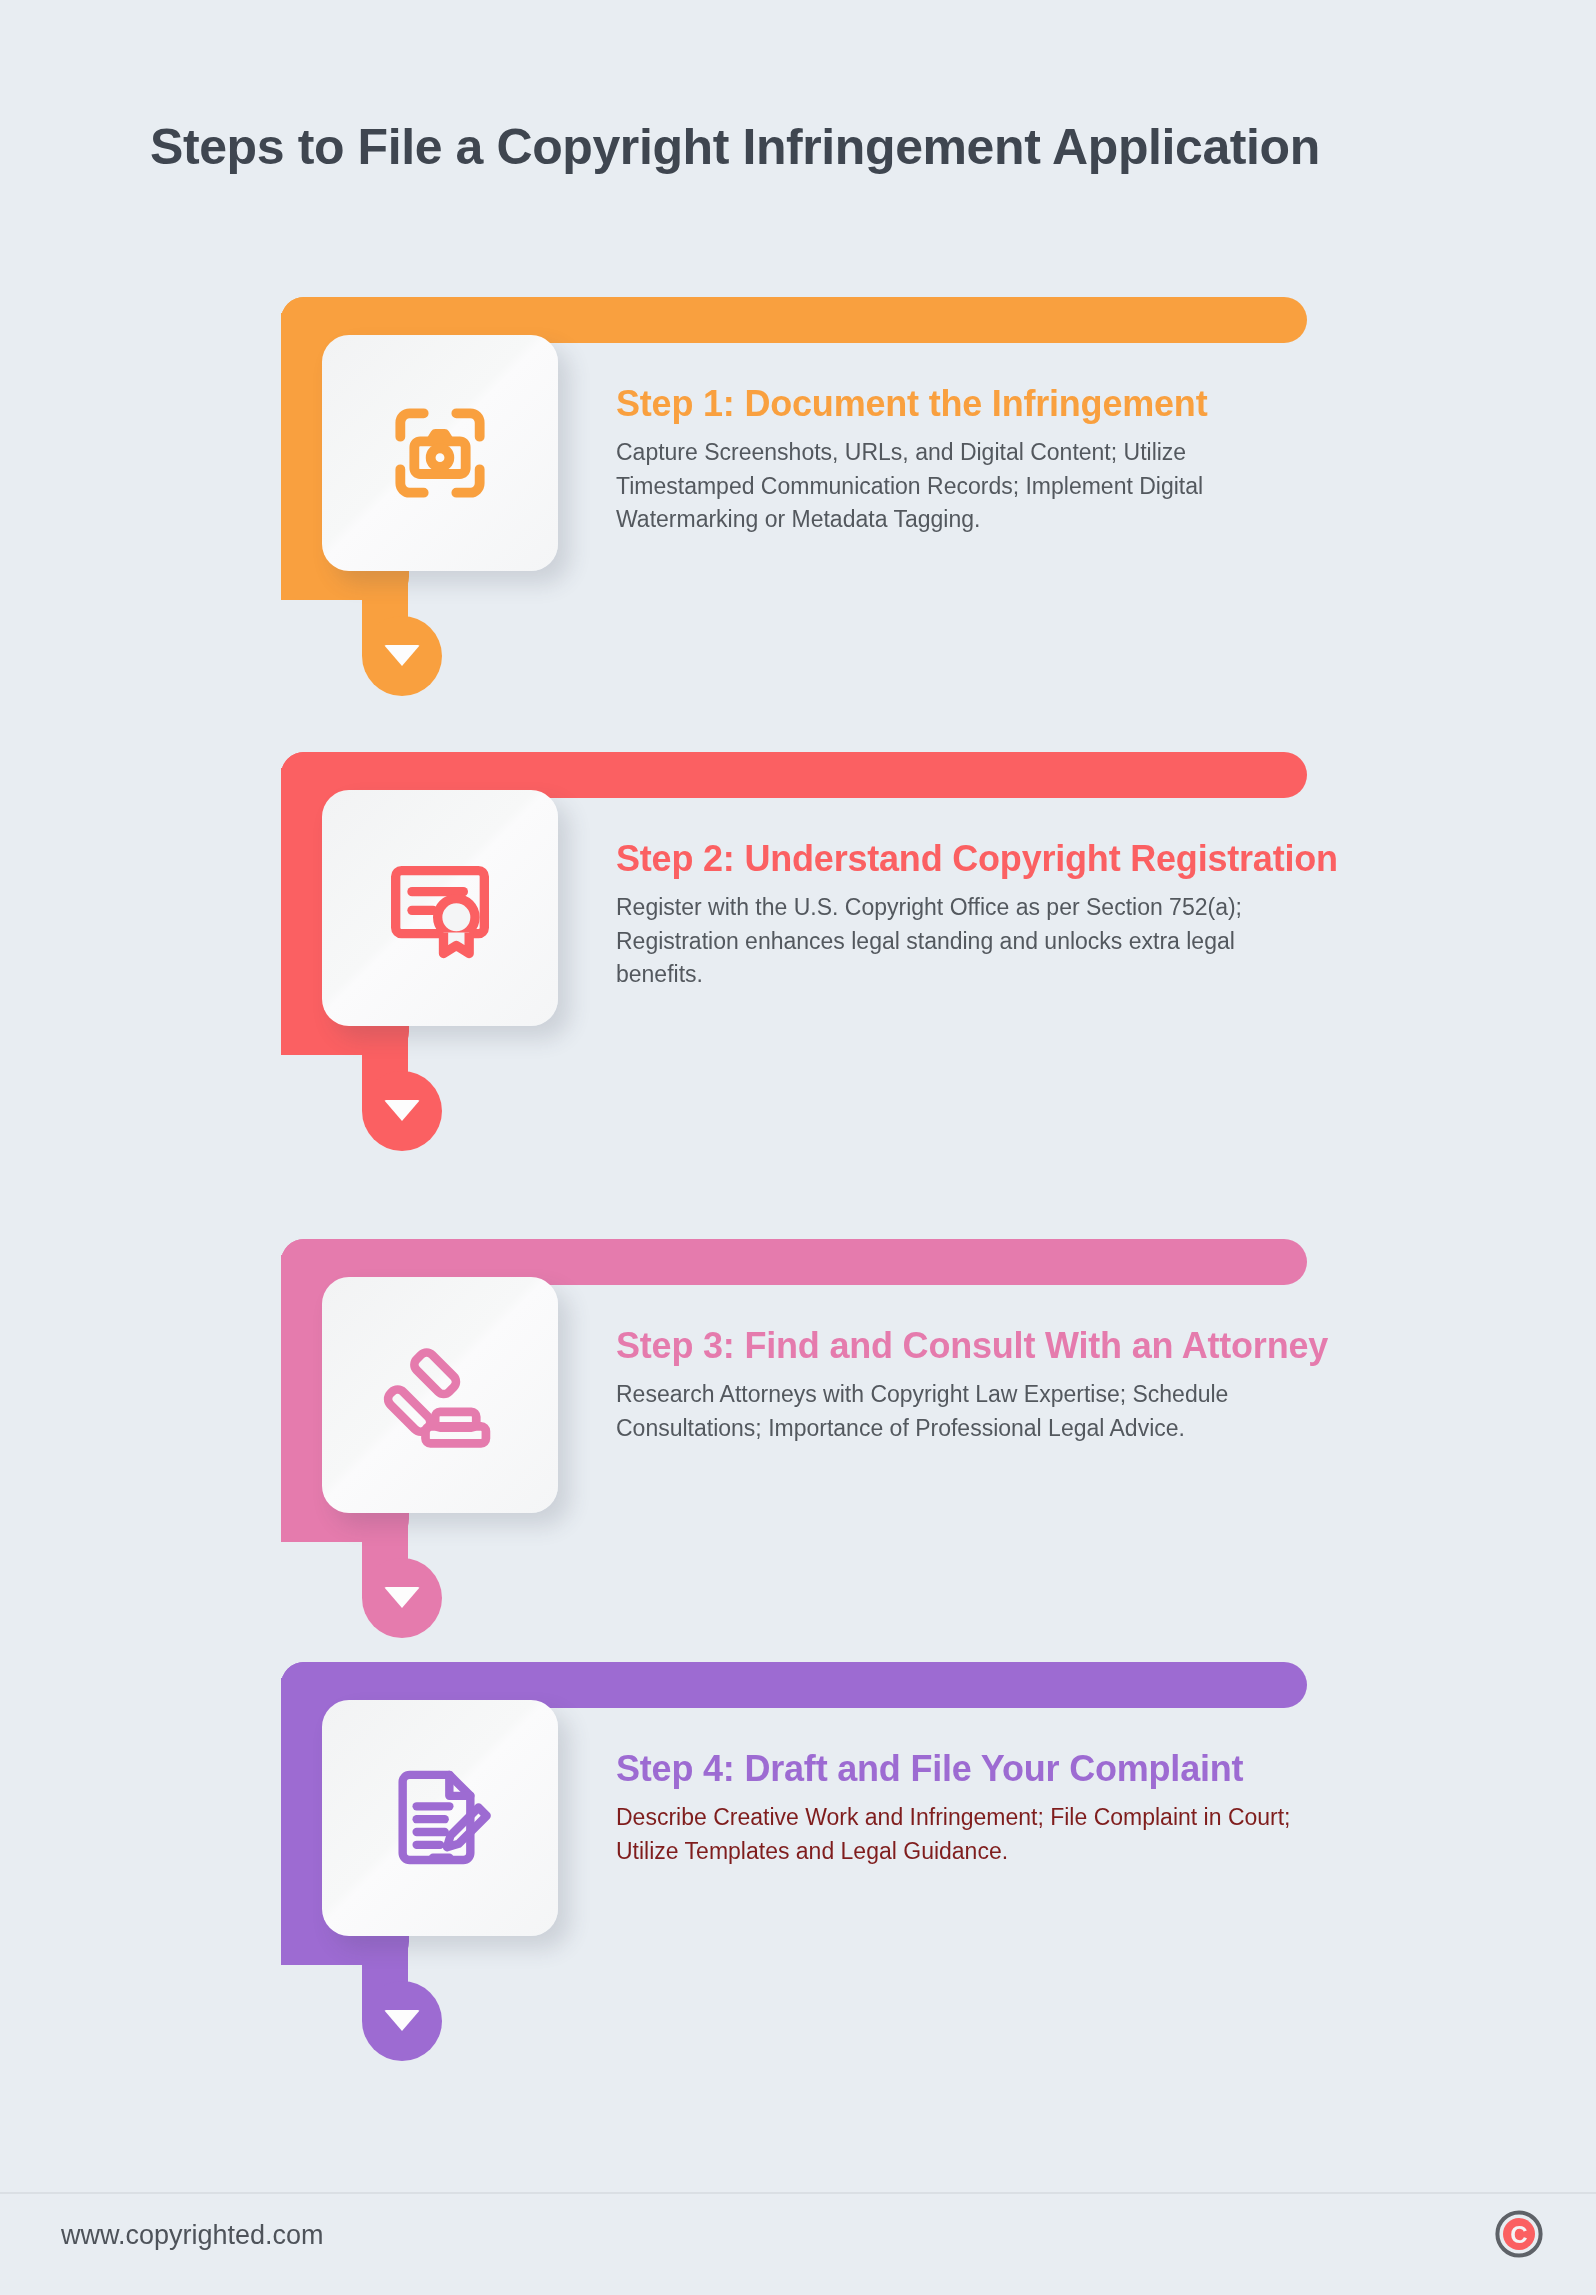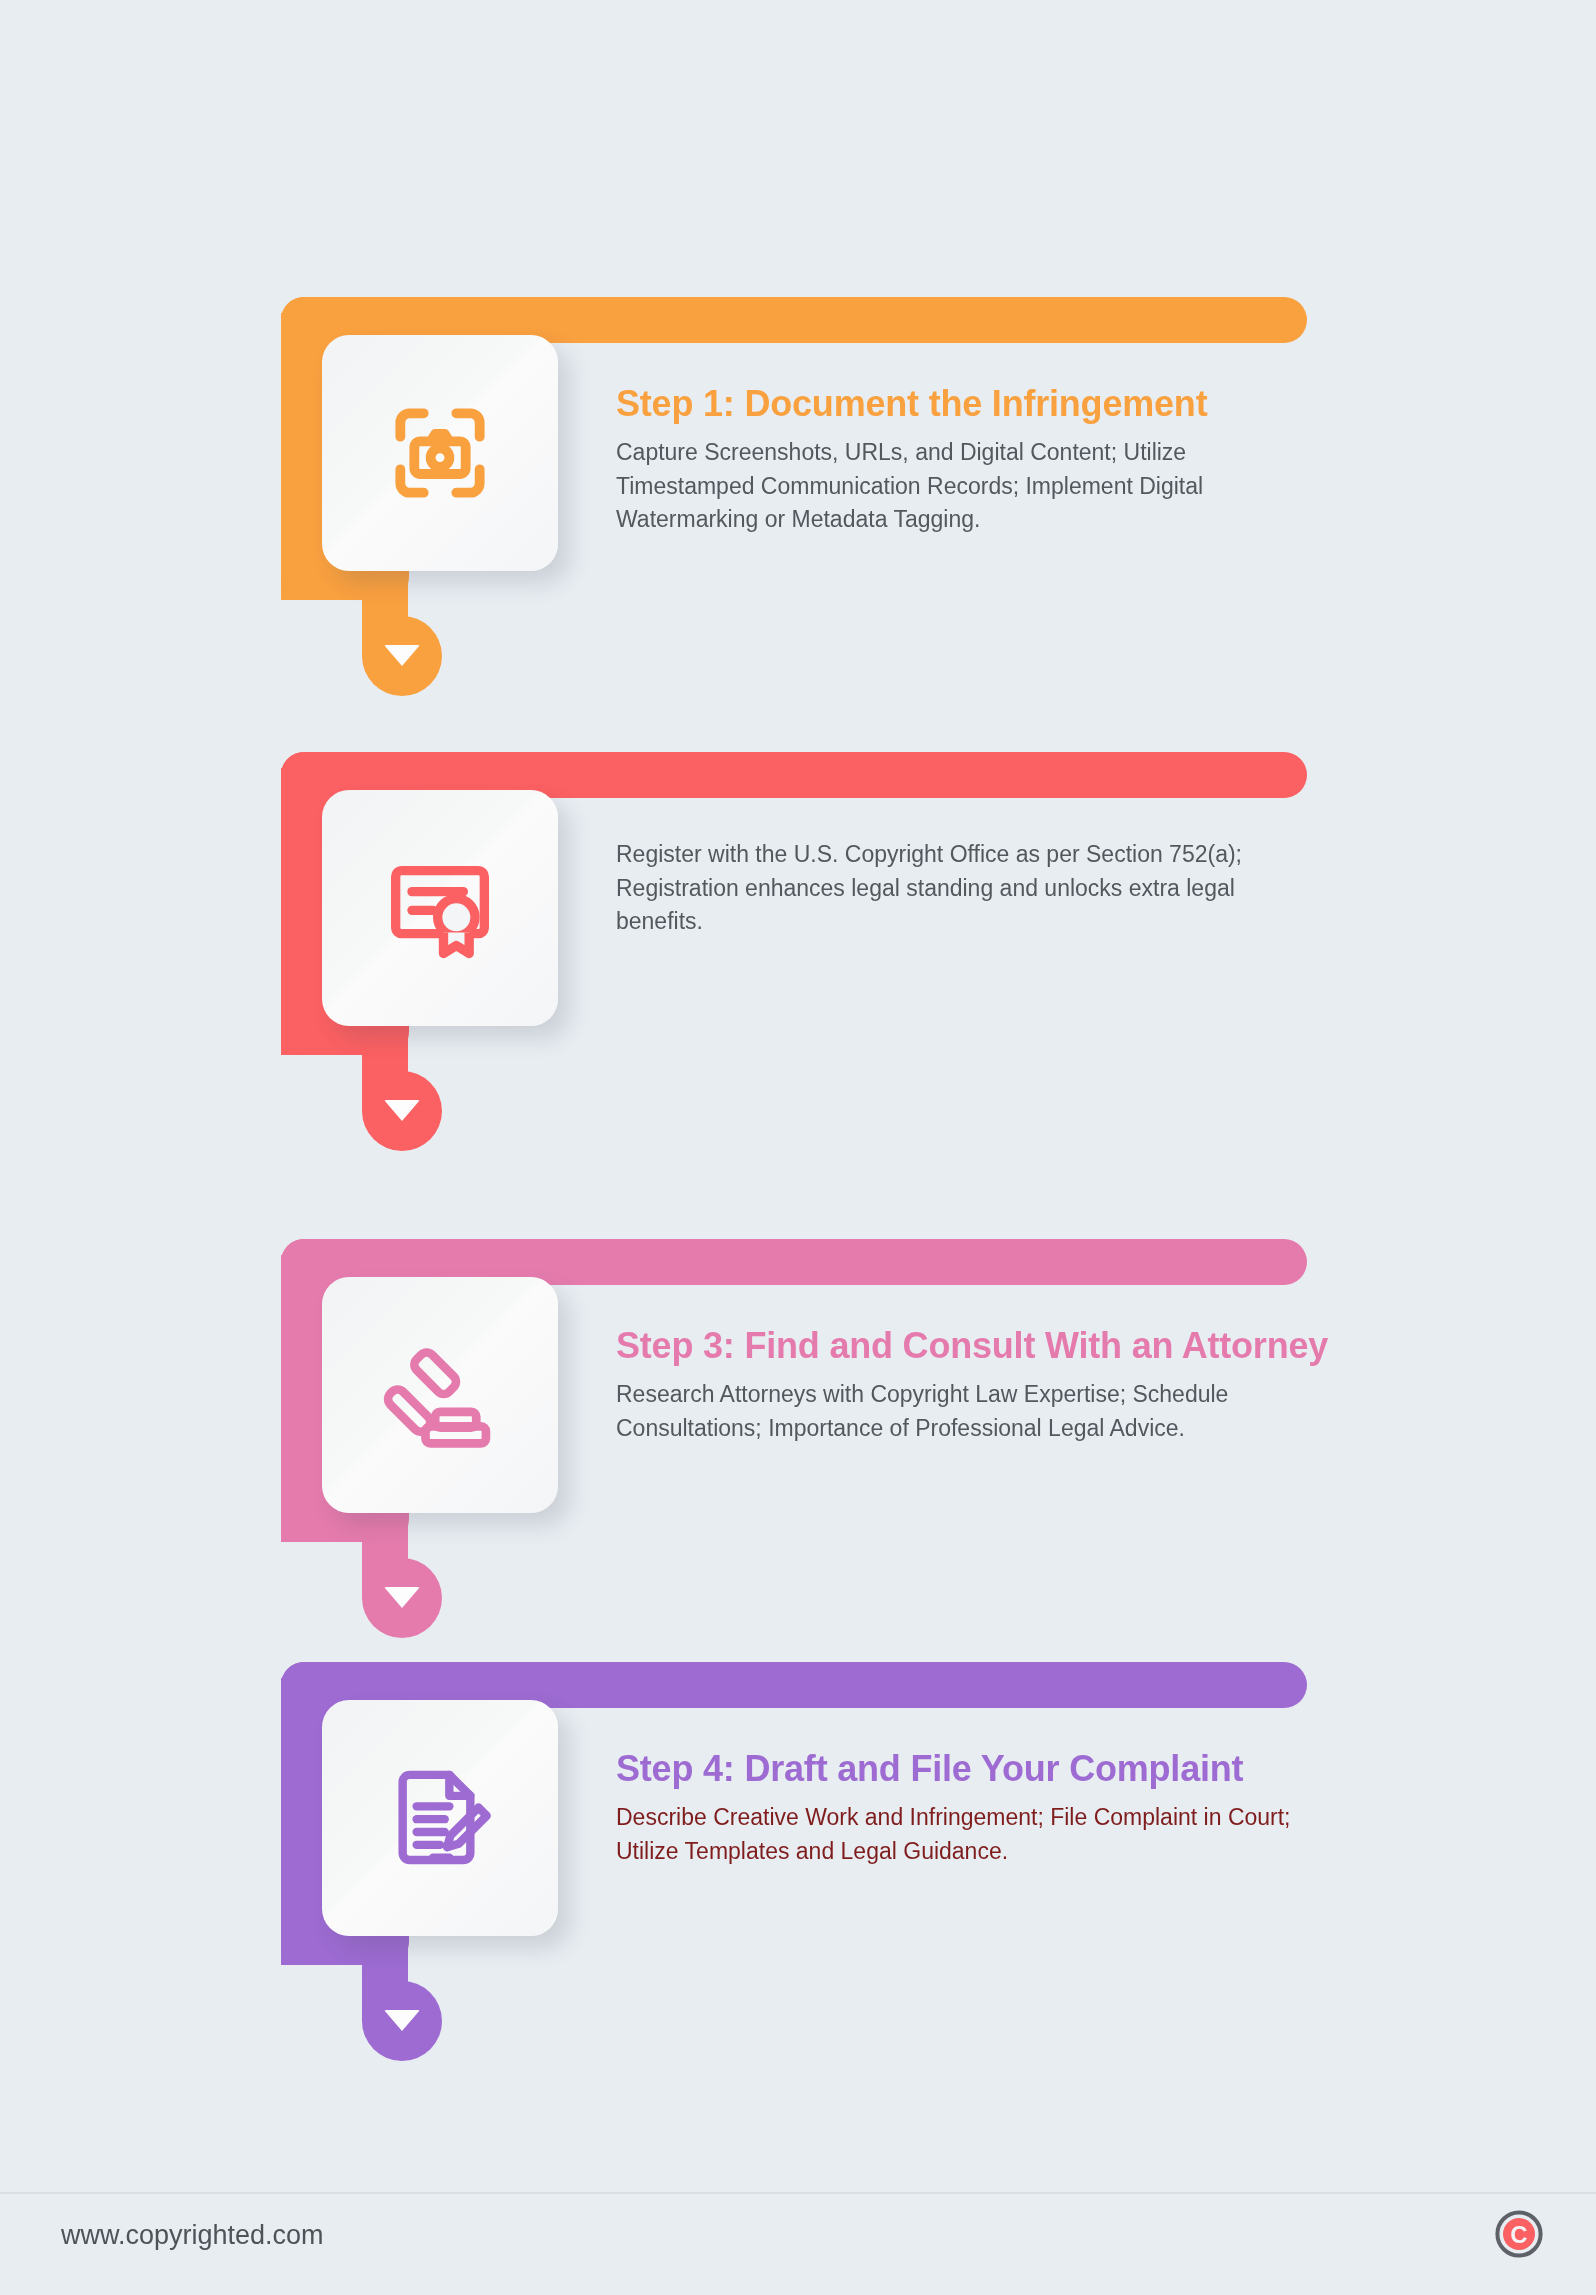--- a/index.html
+++ b/index.html
@@ -127,20 +127,21 @@
   .footer-logo {
     position:absolute; left:1495px; top:2210px;
     width:48px; height:48px;
   }
 </style>
 </head>
 <body style="background: rgb(232, 237, 242);">
 
 <div class="page">
 
+  <h1 class="title" style="color: rgb(63, 70, 80);">Steps to File a Copyright Infringement Application</h1>
 
   <div class="steps">
 
     <div class="step s1">
       <div class="bar-h" style="background: rgb(249, 160, 63);"></div>
       <div class="bar-elbow" style="background: rgb(249, 160, 63);"></div>
       <div class="bar-v" style="background: rgb(249, 160, 63);"></div>
       <div class="bar-foot" style="background: rgb(249, 160, 63);"></div>
       <div class="bar-stem" style="background: rgb(249, 160, 63);"></div>
       <div class="knob" style="background: rgb(249, 160, 63);">
@@ -187,20 +188,21 @@
               <path d="M12 17h22"></path>
               <path d="M12 25h9"></path>
             </g>
             <circle cx="31" cy="28" r="8" fill="#f4f5f6" stroke="#fb6062" stroke-width="4"></circle>
             <path d="M25.5 34.5v9l5.5-3.4 5.5 3.4v-9" fill="#f4f5f6" stroke="#fb6062" stroke-width="4" stroke-linejoin="round"></path>
           </svg>
         </span>
       </div>
 
       <div class="step-text">
+        <div class="step-title" style="color: rgb(251, 96, 98);">Step 2: Understand Copyright Registration</div>
         <div class="step-desc" style="color: rgb(83, 88, 94);">Register with the U.S. Copyright Office as per Section 752(a); Registration enhances legal standing and unlocks extra legal benefits.</div>
       </div>
     </div>
 
     <div class="step s3">
       <div class="bar-h" style="background: rgb(229, 123, 173);"></div>
       <div class="bar-elbow" style="background: rgb(229, 123, 173);"></div>
       <div class="bar-v" style="background: rgb(229, 123, 173);"></div>
       <div class="bar-foot" style="background: rgb(229, 123, 173);"></div>
       <div class="bar-stem" style="background: rgb(229, 123, 173);"></div>

